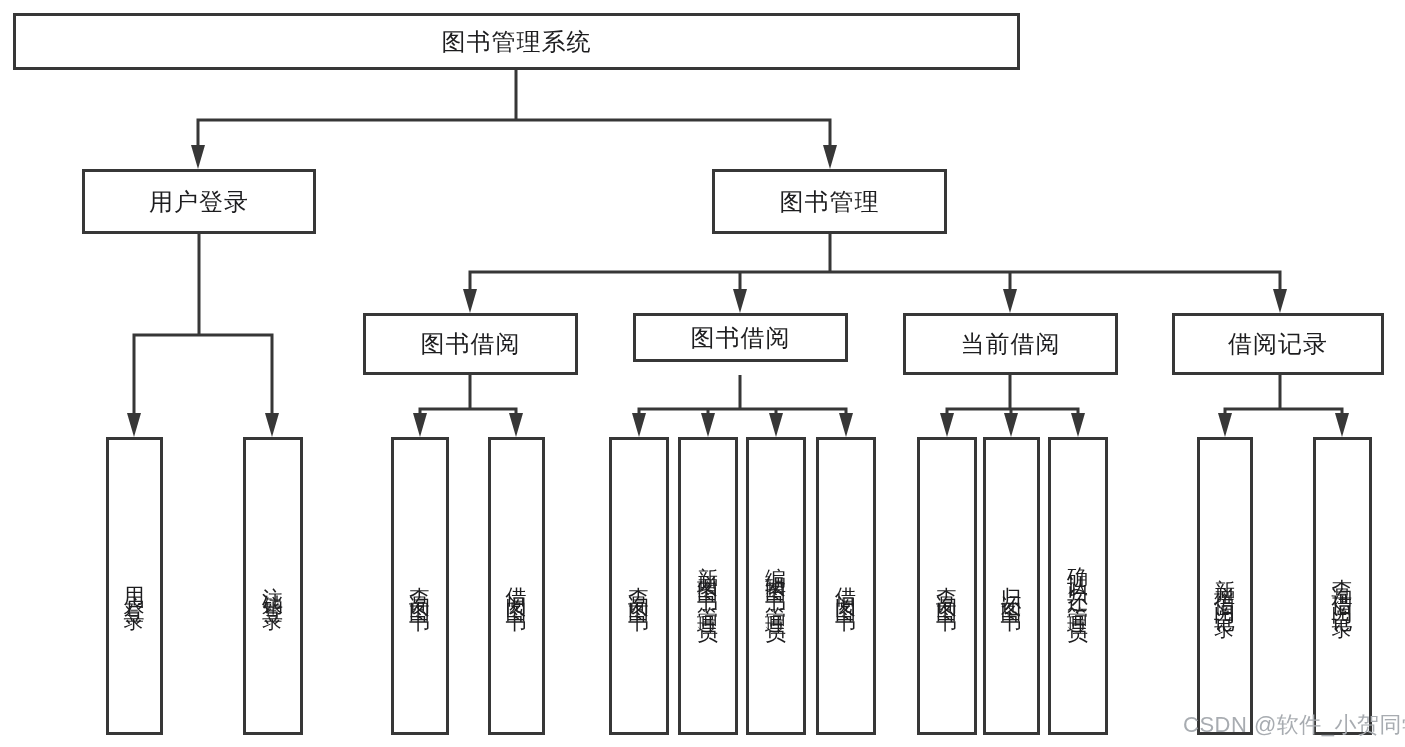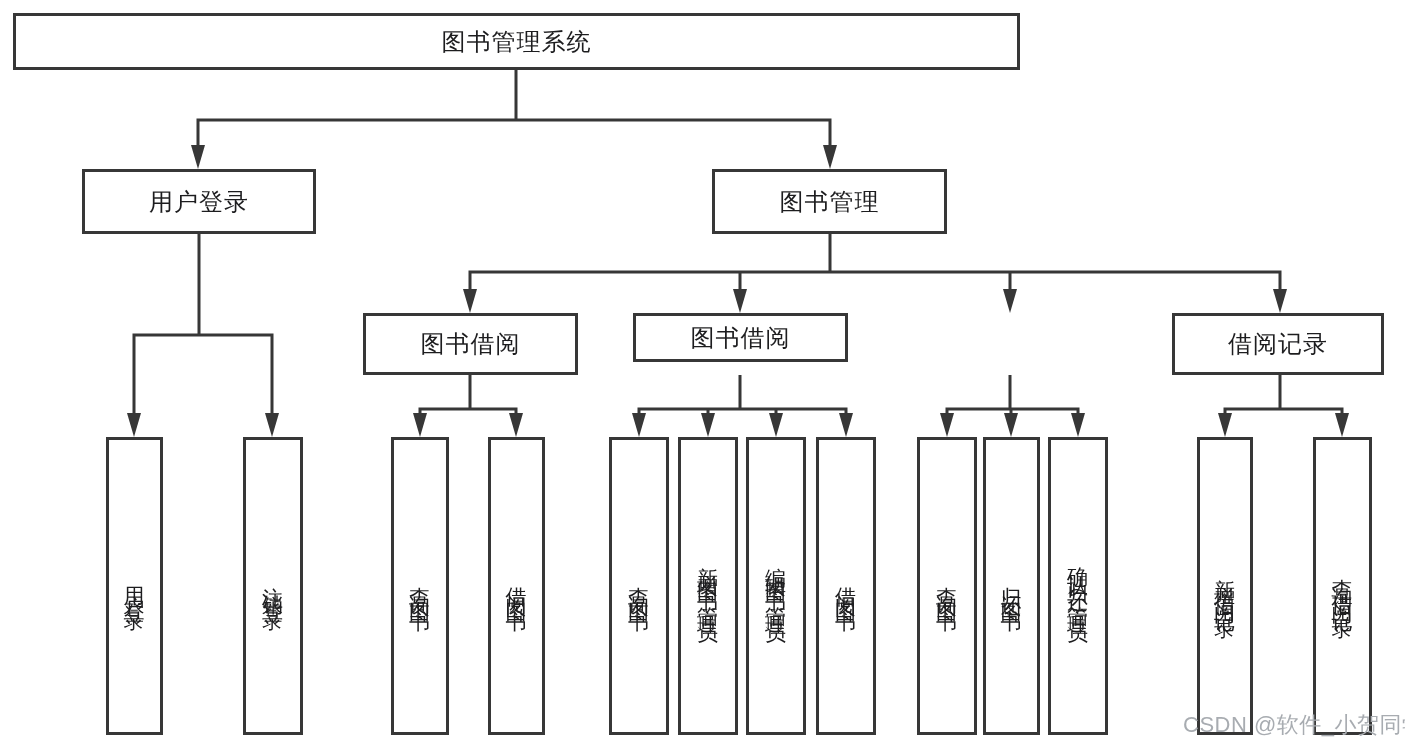--- a/index.html
+++ b/index.html
@@ -98,20 +98,21 @@
     </g>
   </svg>
 
   <div class="node hnode" style="left:13px; top:13px; width:1007px; height:57px;">图书管理系统</div>
 
   <div class="node hnode" style="left:82px; top:169px; width:234px; height:65px;">用户登录</div>
   <div class="node hnode" style="left:712px; top:169px; width:235px; height:65px;">图书管理</div>
 
   <div class="node hnode" style="left:363px; top:313px; width:215px; height:62px;">图书借阅</div>
   <div class="node hnode" style="left:633px; top:313px; width:215px; height:49px;">图书借阅</div>
+  <div class="node hnode" style="left:903px; top:313px; width:215px; height:62px;">当前借阅</div>
   <div class="node hnode" style="left:1172px; top:313px; width:212px; height:62px;">借阅记录</div>
 
   <div class="node vnode" style="left:106px; top:437px; width:57px; height:298px;">用户登录</div>
   <div class="node vnode" style="left:243px; top:437px; width:60px; height:298px;">注销登录</div>
 
   <div class="node vnode" style="left:391px; top:437px; width:58px; height:298px;">查询图书</div>
   <div class="node vnode" style="left:488px; top:437px; width:57px; height:298px;">借阅图书</div>
 
   <div class="node vnode" style="left:609px; top:437px; width:60px; height:298px;">查询图书</div>
   <div class="node vnode" style="left:678px; top:437px; width:60px; height:298px;">新增图书（管理员）</div>

